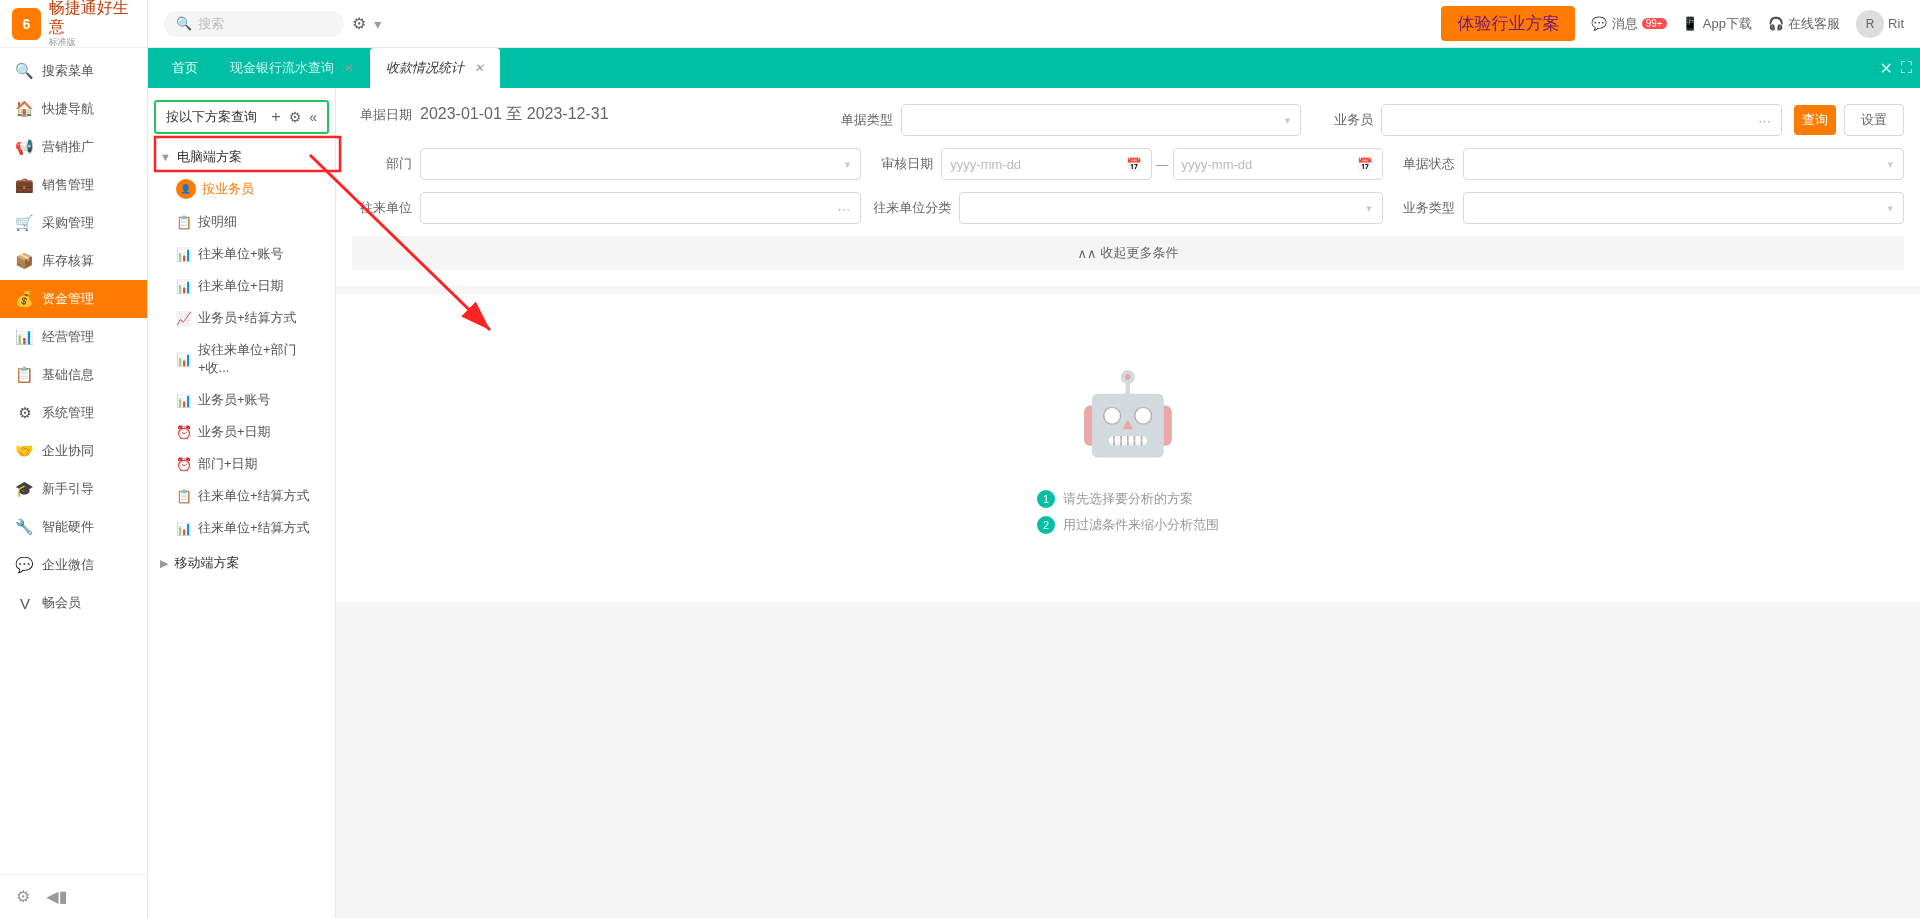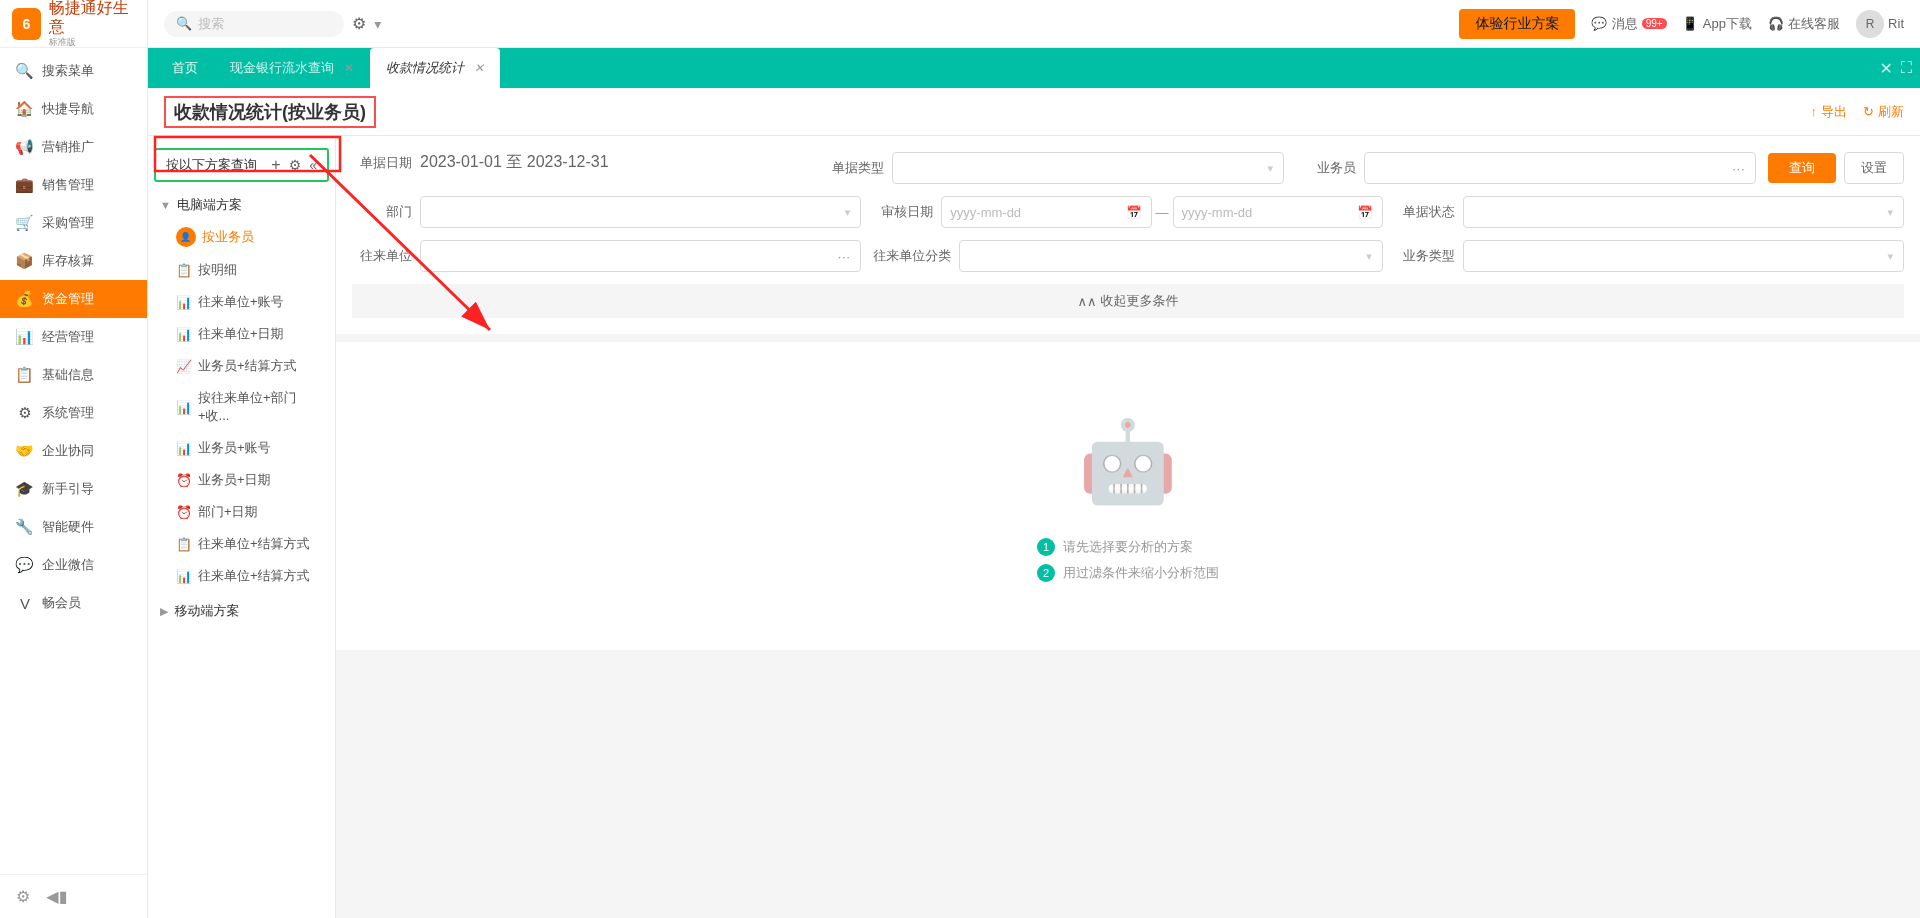--- a/index.html
+++ b/index.html
@@ -22,21 +22,21 @@
     .sidebar-footer-icon { color: #999; font-size: 16px; cursor: pointer; }
 
     
     .main-content { flex: 1; display: flex; flex-direction: column; overflow: hidden; }
 
     
     .top-header { height: 48px; background: #fff; display: flex; align-items: center; justify-content: space-between; padding: 0 16px; border-bottom: 1px solid #e8e8e8; flex-shrink: 0; }
     .header-left { display: flex; align-items: center; gap: 8px; }
     .header-search-area { display: flex; align-items: center; background: #f5f5f5; border-radius: 16px; padding: 4px 12px; gap: 6px; min-width: 180px; }
     .header-right { display: flex; align-items: center; gap: 16px; }
-    .trial-btn { background: #ff7a00; color: #0f172a; border: none; border-radius: 4px; padding: 6px 16px; font-size: 14px; cursor: pointer; white-space: nowrap; }
+    .trial-btn { background: #ff7a00; color: #701a75; border: none; border-radius: 4px; padding: 6px 16px; font-size: 17px; cursor: pointer; white-space: nowrap; }
     .header-action { display: flex; align-items: center; gap: 4px; color: #666; font-size: 13px; cursor: pointer; }
     .badge-red { background: #ff4d4f; color: #fff; border-radius: 8px; font-size: 10px; padding: 0 4px; }
     .gear-btn { color: #666; font-size: 16px; cursor: pointer; }
 
     
     .tab-bar { height: 40px; background: #00bfa5; display: flex; align-items: center; padding: 0 8px; flex-shrink: 0; gap: 0; }
     .tab-item { display: flex; align-items: center; padding: 8px 16px; color: rgba(255,255,255,0.8); font-size: 13px; cursor: pointer; border-radius: 4px 4px 0 0; gap: 6px; height: 40px; }
     .tab-item.active { background: #fff; color: #333; border-radius: 4px 4px 0 0; font-style: italic; }
     .tab-item .tab-close { font-size: 12px; color: #999; margin-left: 4px; }
     .tab-home { color: rgba(255,255,255,0.9); font-size: 13px; padding: 8px 16px; cursor: pointer; }
@@ -73,21 +73,21 @@
     .filter-input { flex: 1; border: 1px solid #d9d9d9; border-radius: 4px; padding: 5px 10px; font-size: 13px; color: #333; background: #fff; display: flex; align-items: center; justify-content: space-between; cursor: pointer; gap: 8px; min-height: 32px; }
     .filter-input .arrow-down { color: #ccc; font-size: 11px; }
     .date-range { display: flex; align-items: center; gap: 4px; flex: 1; }
     .date-input { flex: 1; border: 1px solid #d9d9d9; border-radius: 4px; padding: 5px 8px; font-size: 13px; color: #bbb; background: #fff; display: flex; align-items: center; justify-content: space-between; min-height: 32px; cursor: pointer; }
     .date-sep { color: #999; }
     .date-tabs { display: flex; align-items: center; gap: 4px; flex-wrap: nowrap; }
     .date-tab { padding: 2px 8px; font-size: 13px; color: #555; cursor: pointer; border-radius: 2px; }
     .date-tab.active { background: #ff7a00; color: #fff; border-radius: 10px; padding: 2px 10px; }
     .date-display { font-size: 16px; color: #666; white-space: nowrap; }
     .filter-actions { display: flex; align-items: center; gap: 8px; justify-content: flex-end; }
-    .query-btn { background: #ff7a00; color: #fff; border: none; border-radius: 4px; padding: 6px 21px; font-size: 13px; cursor: pointer; }
+    .query-btn { background: #ff7a00; color: #fff; border: none; border-radius: 4px; padding: 6px 8px; font-size: 13px; cursor: pointer; }
     .settings-btn { background: #fff; color: #666; border: 1px solid #d9d9d9; border-radius: 4px; padding: 6px 16px; font-size: 13px; cursor: pointer; }
     .collapse-btn { display: flex; align-items: center; justify-content: center; gap: 4px; padding: 8px; color: #666; font-size: 13px; cursor: pointer; background: #f5f5f5; }
 
     
     .empty-state { display: flex; flex-direction: column; align-items: center; justify-content: center; padding: 60px 20px; background: #fff; margin-top: 8px; }
     .empty-img { width: 120px; height: 120px; display: flex; align-items: center; justify-content: center; }
     .empty-robot { font-size: 80px; opacity: 0.4; }
     .empty-text { margin-top: 16px; color: #999; font-size: 13px; }
     .empty-step { display: flex; align-items: center; gap: 8px; margin-bottom: 8px; }
     .step-num { width: 18px; height: 18px; border-radius: 50%; background: #00bfa5; color: #fff; font-size: 11px; display: flex; align-items: center; justify-content: center; flex-shrink: 0; }
@@ -223,33 +223,20 @@
       <div class="tab-item active">
         <span>收款情况统计</span>
         <span class="tab-close">✕</span>
       </div>
       <div class="tab-bar-right">
         <span class="tab-bar-btn">✕</span>
         <span class="tab-bar-btn">⛶</span>
       </div>
     </div>
 
-    <div class="page-title-bar">
-      <div class="page-title-text">收款情况统计(按业务员)</div>
-      <div class="page-title-actions">
-        <div class="title-action-btn">
-          <span>↑</span>
-          <span>导出</span>
-        </div>
-        <div class="title-action-btn">
-          <span>↻</span>
-          <span>刷新</span>
-        </div>
-      </div>
-    </div>
 
     <div class="content-area">
 
       <div class="scheme-panel">
         <div class="scheme-header" style="border: 2px solid #22c55e; padding: 6px 10px; margin: 0 6px 8px; border-radius: 3px;">
           <span class="scheme-header-label">按以下方案查询</span>
           <div class="scheme-header-icons">
             <span style="cursor:pointer; font-size:16px; color:#666;">+</span>
             <span style="cursor:pointer; font-size:14px; color:#666;">⚙</span>
             <span style="cursor:pointer; font-size:14px; color:#666;">«</span>

